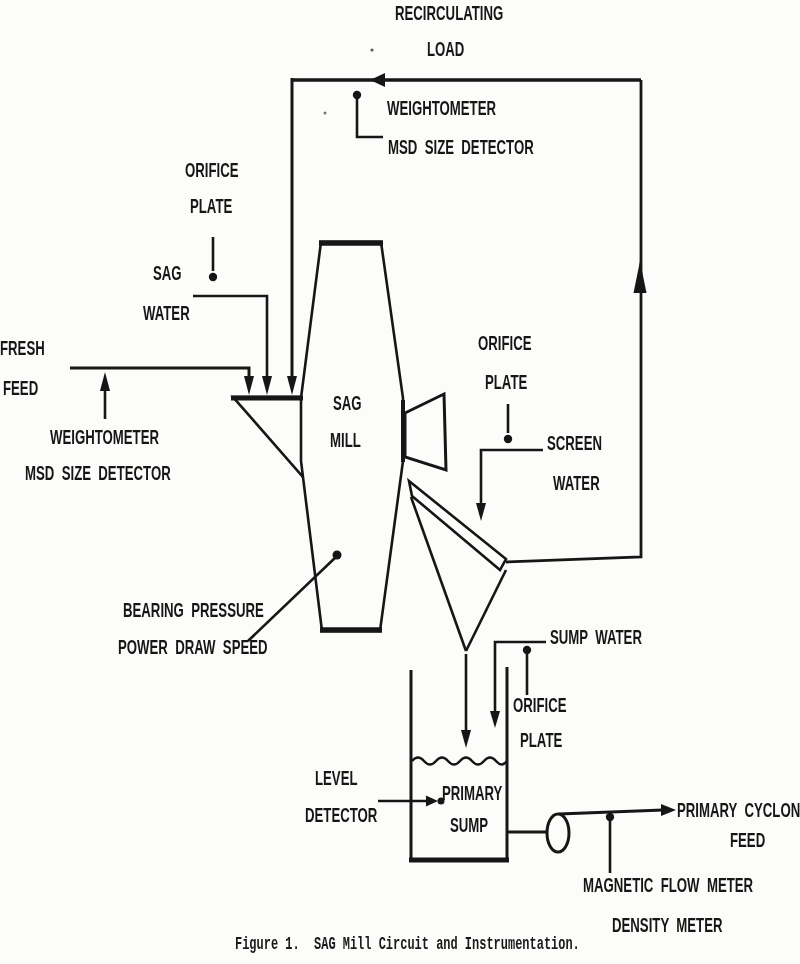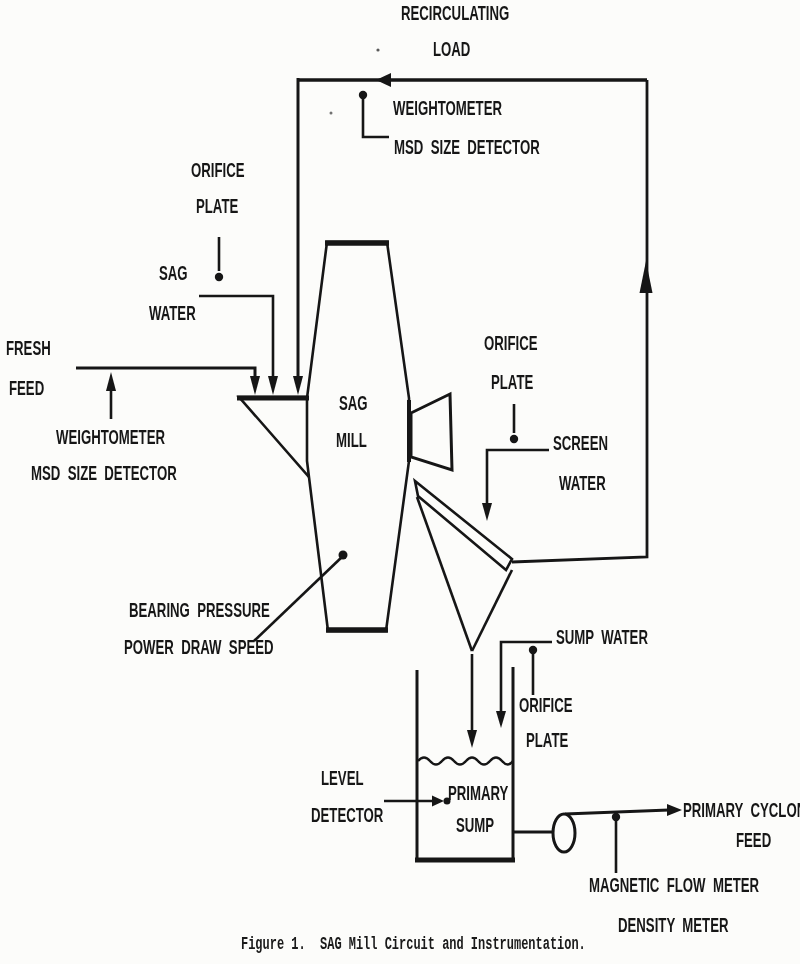--- a/index.html
+++ b/index.html
@@ -2,21 +2,21 @@
 <html><head>
 <meta charset="utf-8">
 <style>
   html,body{margin:0;padding:0;}
   body{
     width:800px;height:964px;
     background:#fcfcfa;
     font-family:"Liberation Sans", sans-serif;
     overflow:hidden;
   }
-  #stage{position:relative;width:688px;height:964px;margin-left:6px;}
+  #stage{position:relative;width:688px;height:964px;}
   #lines{position:absolute;left:0;top:0;}
   .lbl{
     position:absolute;
     display:inline-block;
     font-family:"Liberation Sans", sans-serif;
     font-weight:700;
     font-size:20px;
     line-height:1;
     color:#161616;
     white-space:pre;

